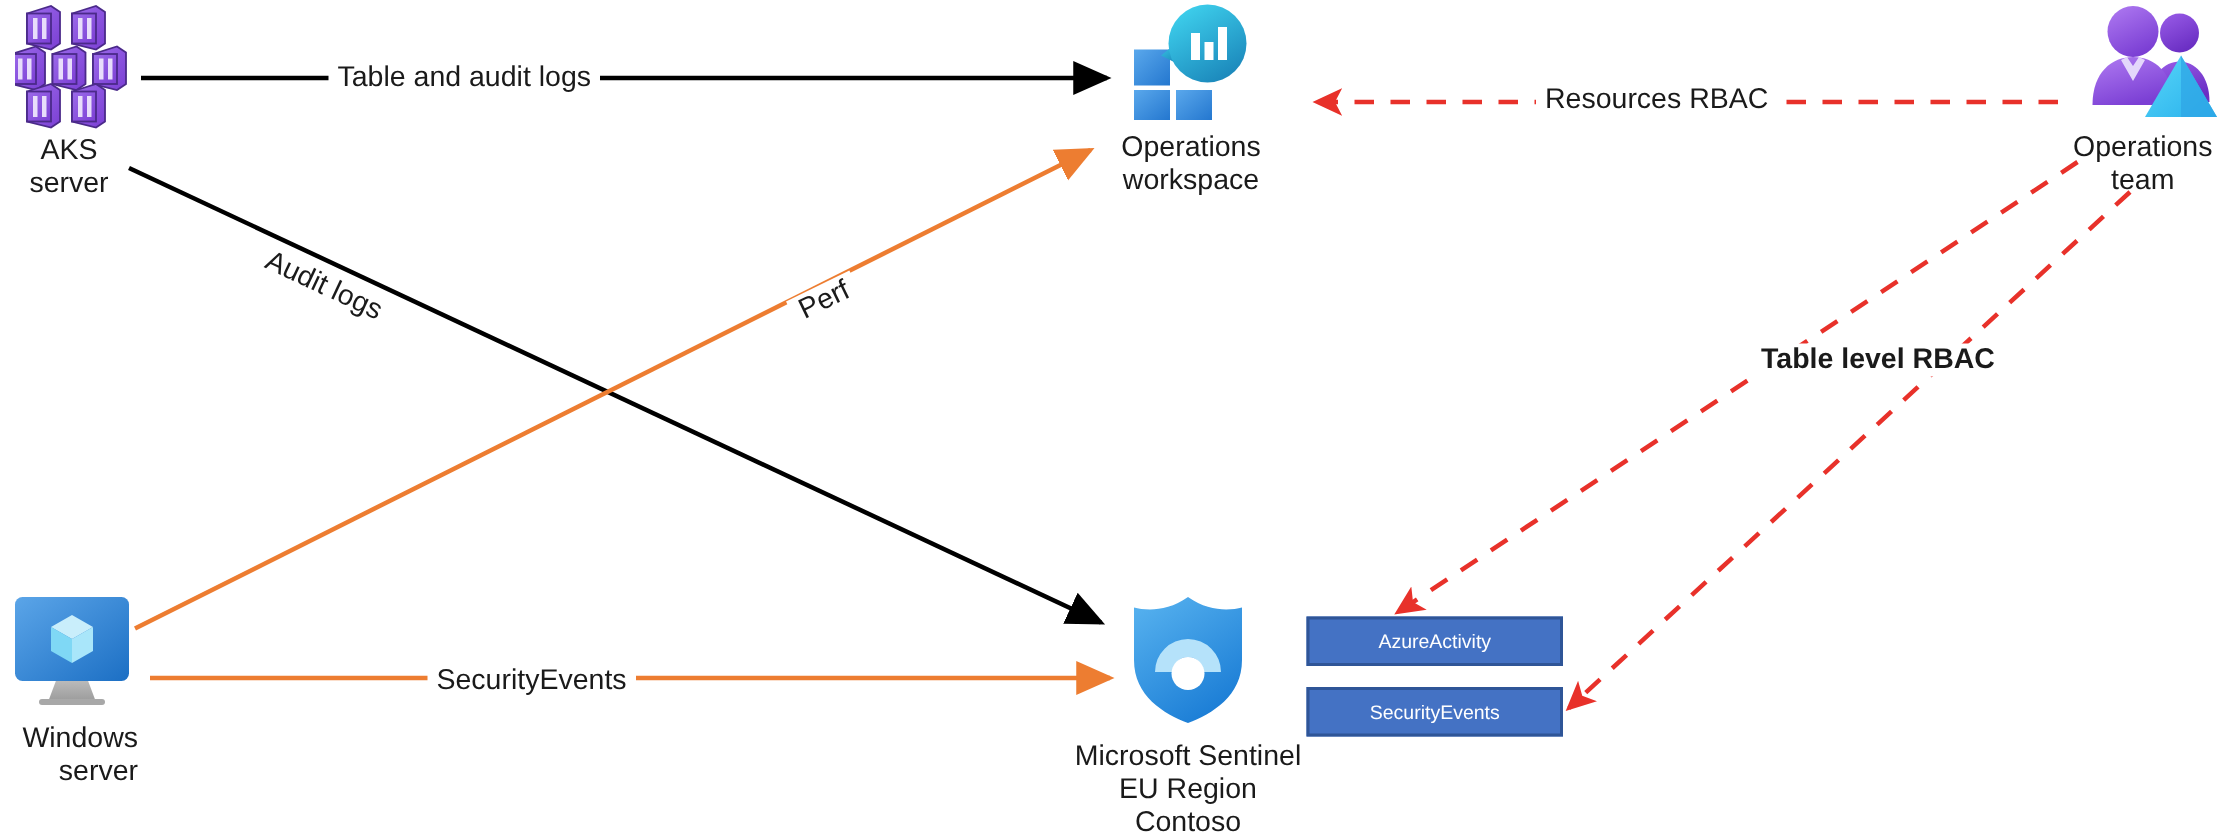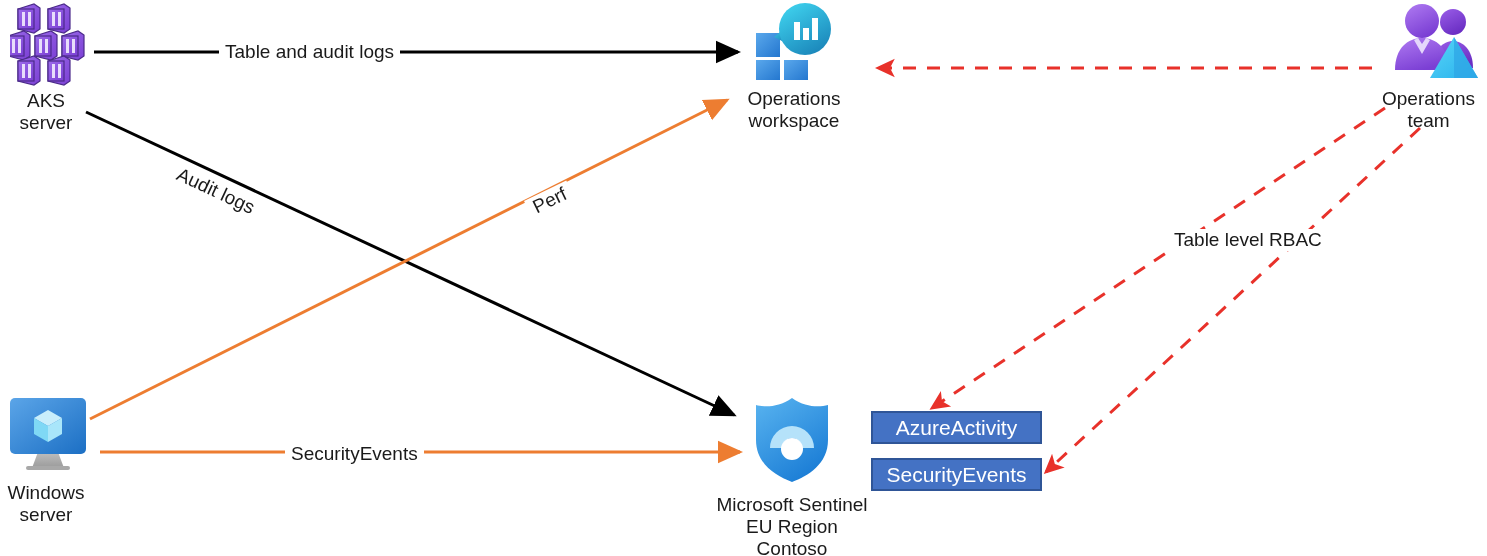--- a/index.html
+++ b/index.html
@@ -39,21 +39,21 @@
     background: #ffffff;
     padding: 0 6px;
   }
   .table-box {
     position: absolute;
     box-sizing: border-box;
     background: #4472c4;
     border: 2px solid #2f5597;
     color: #ffffff;
     font-family: "Liberation Sans", sans-serif;
-    font-size: 21px;
+    font-size: 13px;
     display: flex;
     align-items: center;
     justify-content: center;
   }
   svg.layer {
     position: absolute;
     left: 0;
     top: 0;
     width: 1487px;
     height: 556px;
@@ -171,21 +171,21 @@
 
       <rect x="2" y="2" width="76" height="56" rx="5" fill="url(#monGrad)"></rect>
 
       <g transform="translate(40,30)">
         <polygon points="0,-16 14,-8 0,0 -14,-8" fill="#C9EEFB"></polygon>
         <polygon points="-14,-8 0,0 0,16 -14,8" fill="#7FD8F5"></polygon>
         <polygon points="14,-8 0,0 0,16 14,8" fill="#A9E6FA"></polygon>
       </g>
     </svg>
   </div>
-  <div class="node-label" style="left:0px; top:482px; width:92px;">Windows
+  <div class="node-label" style="left:0px; top:482px; width:92px;text-align:right;">Windows
 server</div>
 
   <div class="node" style="left:754px; top:2px;">
     <svg class="icon-svg" width="78" height="80" viewBox="0 0 78 80">
       <defs>
         <linearGradient id="bubbleGrad" x1="0.2" y1="0" x2="0.8" y2="1">
           <stop offset="0%" stop-color="#3FD2EE"></stop>
           <stop offset="100%" stop-color="#1983B8"></stop>
         </linearGradient>
         <linearGradient id="sqGrad" x1="0" y1="0" x2="1" y2="1">
@@ -265,16 +265,17 @@
   </div>
 
   <div class="edge-label" style="left:219px; top:41px;">Table and audit logs</div>
 
   <div class="edge-label" style="left:177px; top:161px; transform: rotate(25deg); transform-origin: left top;">Audit logs</div>
 
   <div class="edge-label" style="left:524px; top:201px; transform: rotate(-26deg); transform-origin: left top;">Perf</div>
 
   <div class="edge-label" style="left:285px; top:443px;">SecurityEvents</div>
 
-
-  <div class="edge-label" style="left:1168px; top:229px;">Table level RBAC</div>
+  <div class="edge-label" style="left:1024px; top:56px;">Resources RBAC</div>
+
+  <div class="edge-label" style="left:1168px; top:229px;font-weight:bold;">Table level RBAC</div>
 
 </div>
 
 </body></html>

